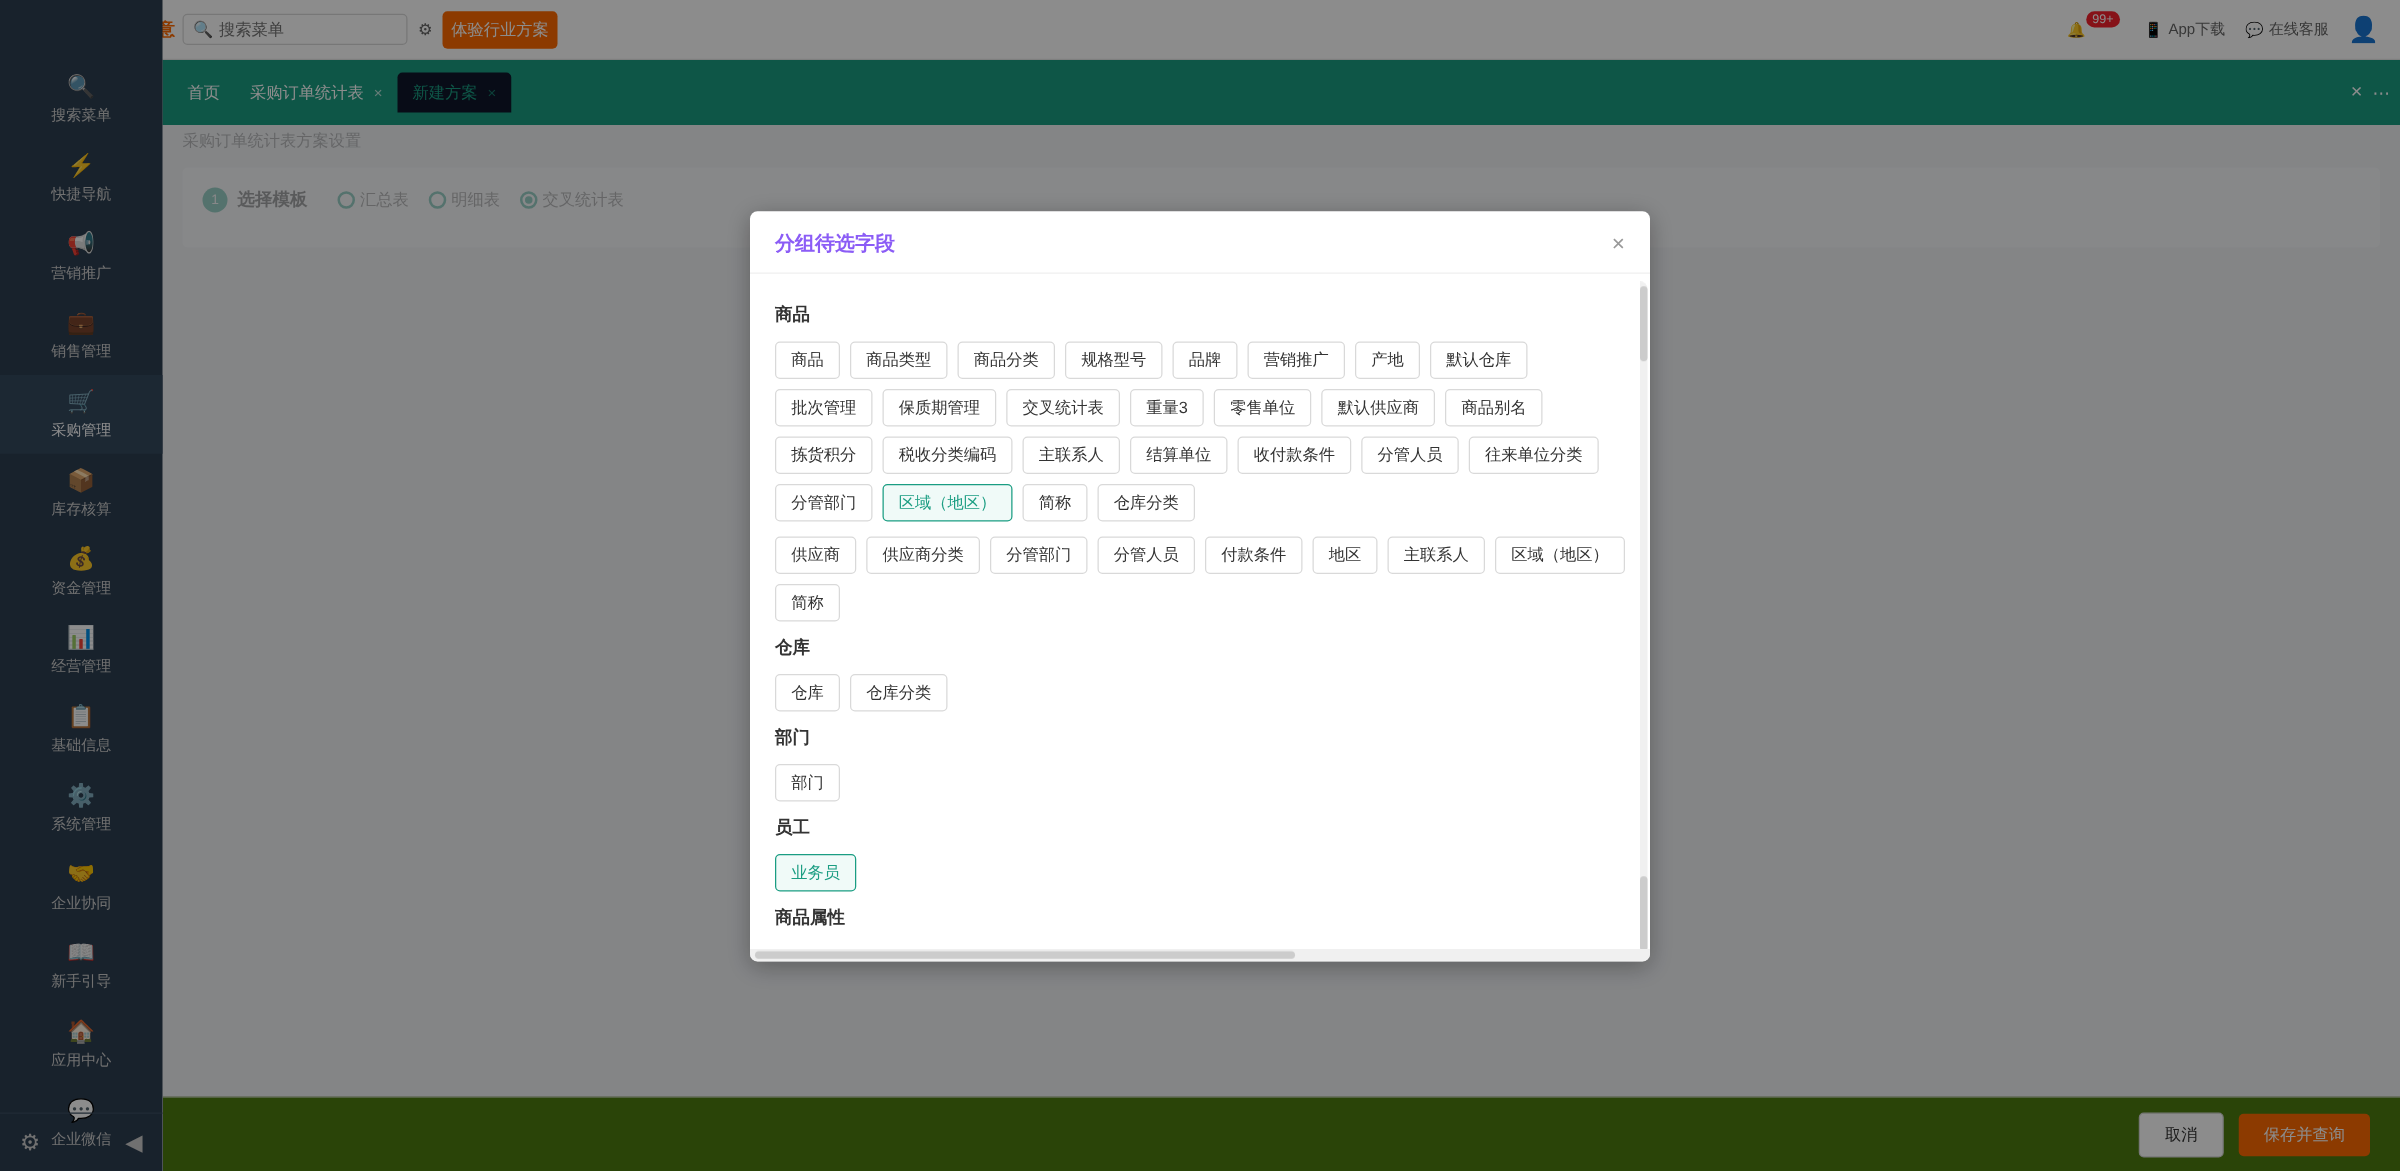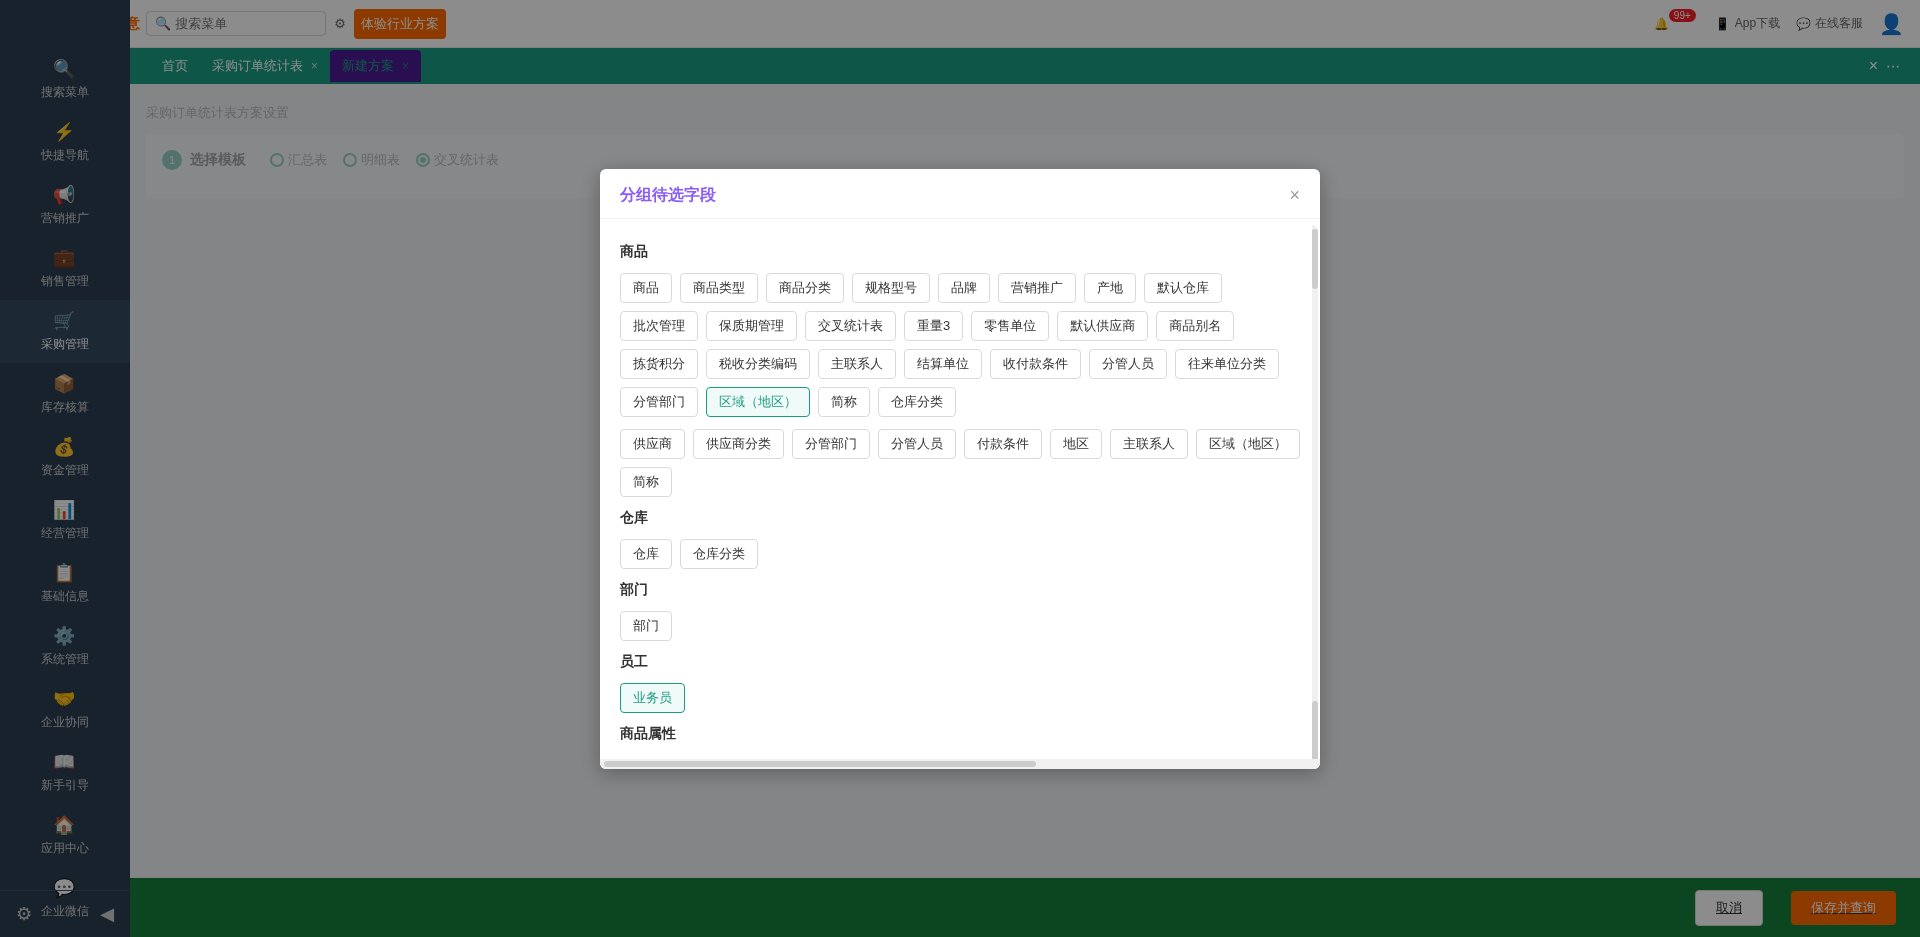--- a/index.html
+++ b/index.html
@@ -70,40 +70,40 @@
       border-radius: 10px;
       padding: 1px 5px;
       font-size: 10px;
       position: relative;
       top: -8px;
       left: -4px;
     }
 
     
     .nav-tabs {
-      height: 36px;
+      height: 52px;
       background: #1a9d82;
       display: flex;
       align-items: center;
-      padding: 0 20px;
+      padding: 0 8px;
       position: fixed;
       top: 48px; left: 130px; right: 0;
       z-index: 99;
     }
     .nav-tab {
       height: 32px;
       padding: 0 12px;
       display: flex; align-items: center; gap: 4px;
       color: #fff;
       cursor: pointer;
       font-size: 13px;
       border-radius: 4px 4px 0 0;
     }
     .nav-tab.active {
-      background: #4c1d95;
+      background: #0f172a;
       color: #1a9d82;
     }
     .nav-tab-close {
       font-size: 12px;
       margin-left: 4px;
       opacity: 0.7;
     }
 
     
     .sidebar {
@@ -228,29 +228,28 @@
     
     .modal-body::-webkit-scrollbar { width: 6px; }
     .modal-body::-webkit-scrollbar-track { background: #f1f1f1; }
     .modal-body::-webkit-scrollbar-thumb { background: #ccc; border-radius: 3px; }
 
     
     .page-bottom-bar {
       position: fixed;
       bottom: 0; left: 130px; right: 0;
       height: 60px;
-      background: #15803d;
+      background: #4d7c0f;
       border-top: 1px solid #e8e8e8;
       display: flex;
       align-items: center;
       justify-content: flex-end;
       padding: 0 24px;
-      gap: 28px;
+      gap: 12px;
       z-index: 150;
-      text-decoration: underline;
     }
     .cancel-btn {
       background: #fff;
       border: 1px solid #d9d9d9;
       border-radius: 4px;
       padding: 8px 20px;
       cursor: pointer;
       font-size: 13px;
       color: #333;
     }

